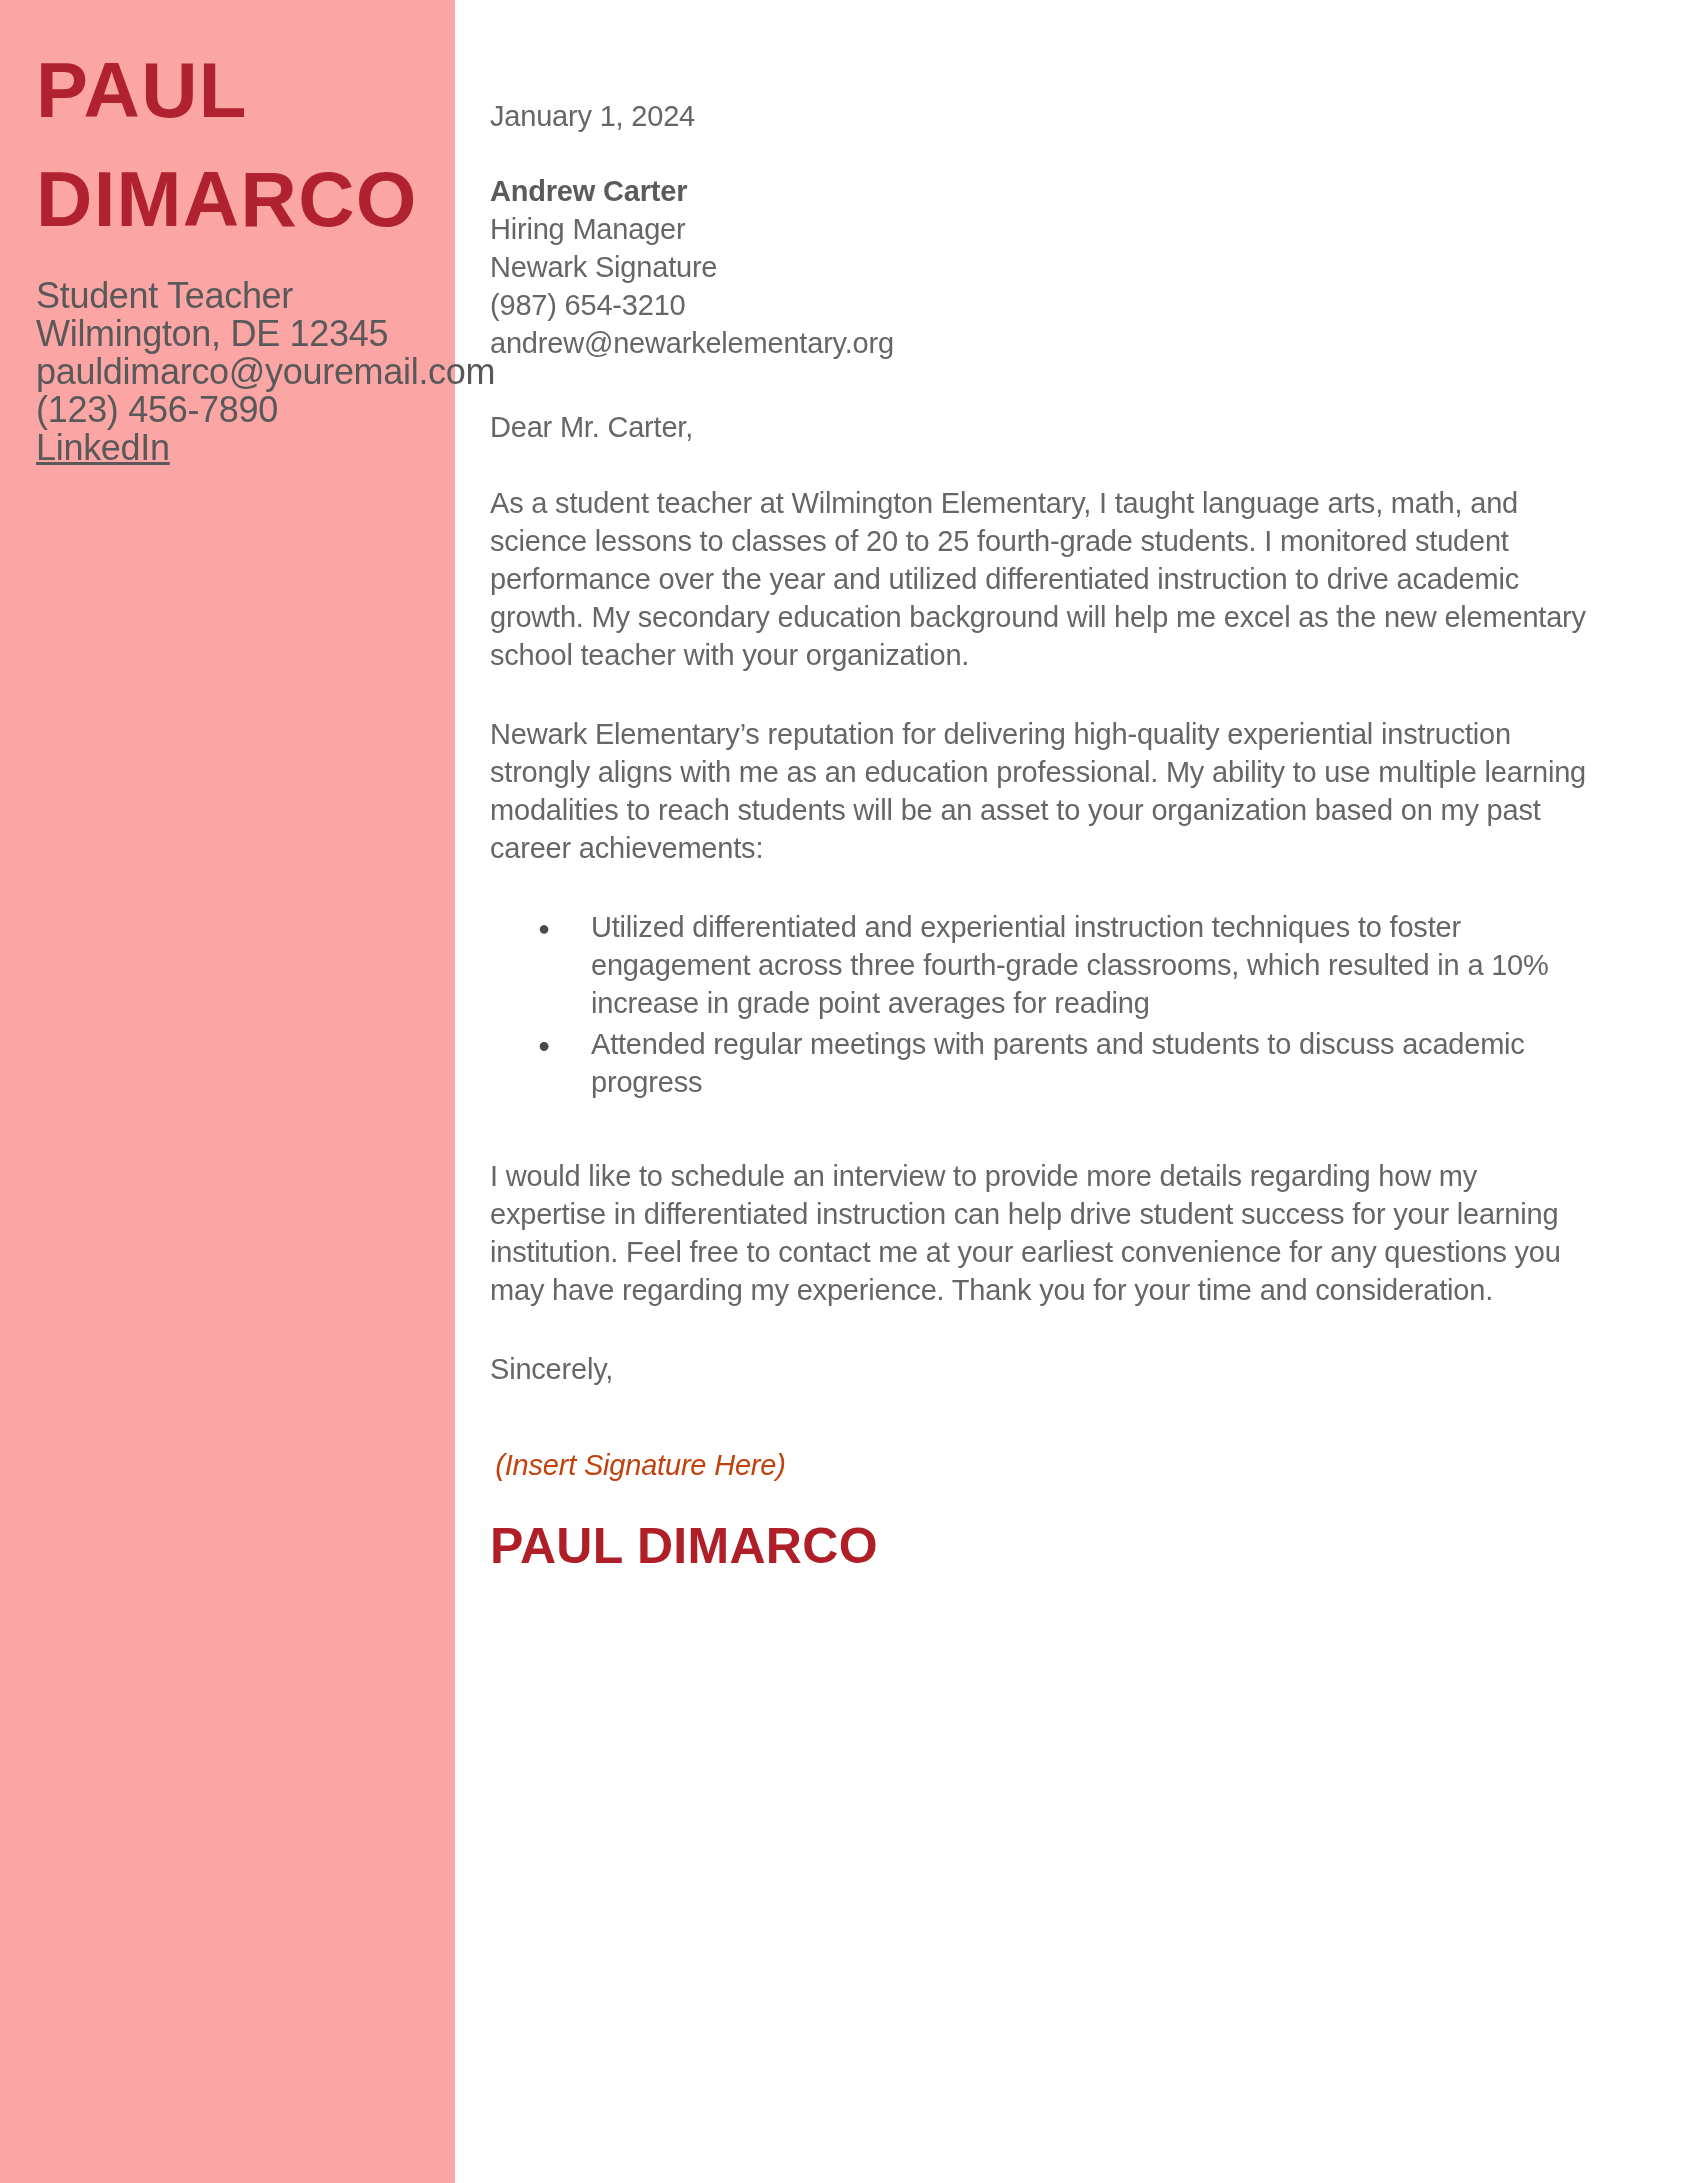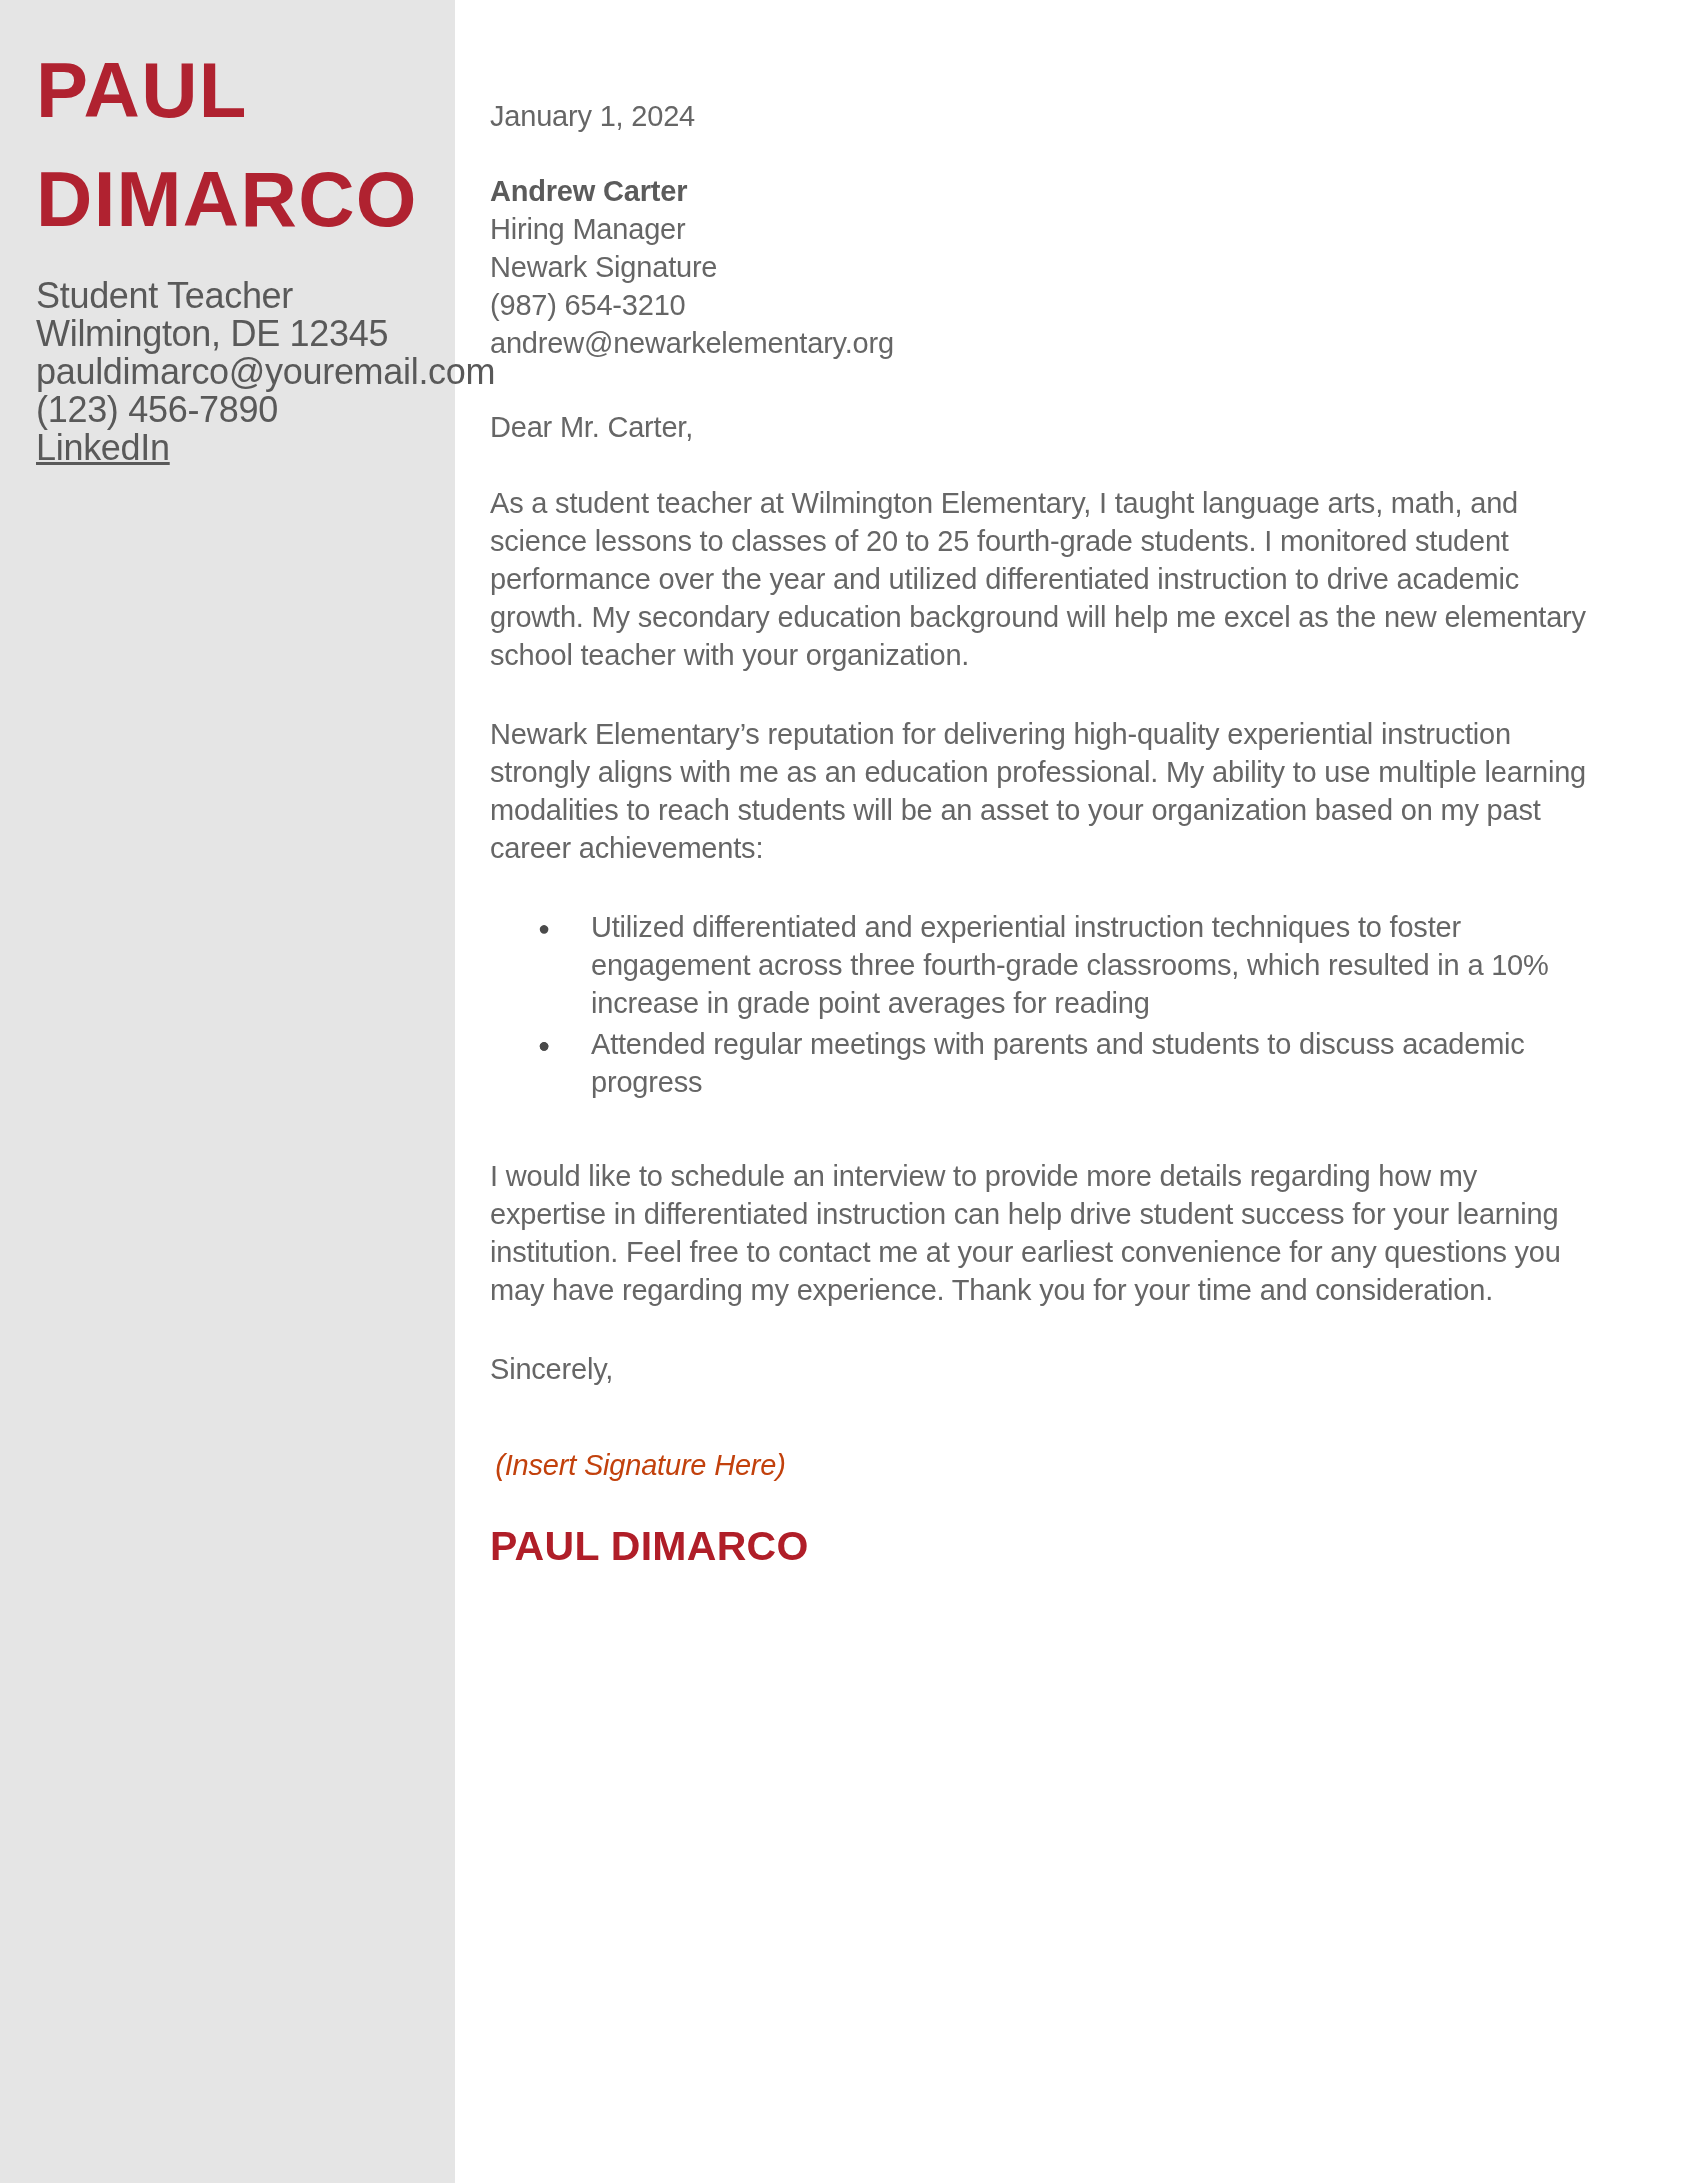--- a/index.html
+++ b/index.html
@@ -8,21 +8,21 @@
     position:relative;
     width:1687px; height:2183px;
     background:#ffffff;
     font-family:"Liberation Sans", sans-serif;
     overflow:hidden;
     display:flex;
   }
   
   .sidebar {
     width:455px; height:100%;
-    background:#e5e5e5;
+    background:#fca5a5;
     padding:36px 26.5px 0 36px;
     flex:0 0 auto;
   }
   .name {
     color:#B02230;
     font-size:78px;
     line-height:109px;
     font-weight:700;
     letter-spacing:1.3px;
   }
@@ -72,21 +72,21 @@
   .sincerely { margin-bottom:58px; }
   .sig-placeholder {
     font-style:italic;
     color:#c2410c;
     margin-bottom:36px;
     padding-left:5.3px;
   }
   .sig-name {
     color:#B01E28;
     font-weight:700;
-    font-size:41px;
+    font-size:50px;
     line-height:53px;
     letter-spacing:0.3px;
   }
 </style>
 </head>
 <body>
 
 <div class="page">
 
   <aside class="sidebar">

